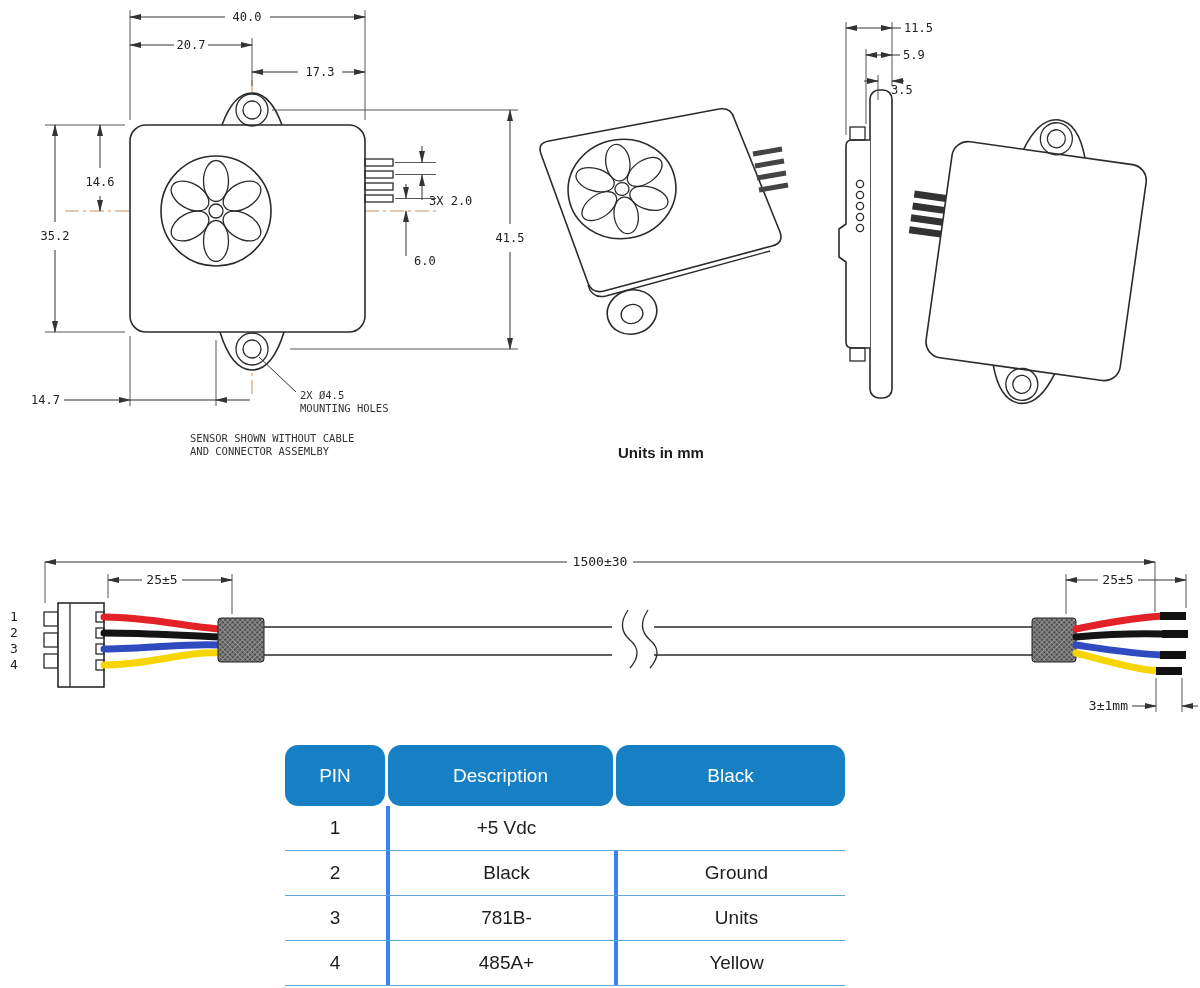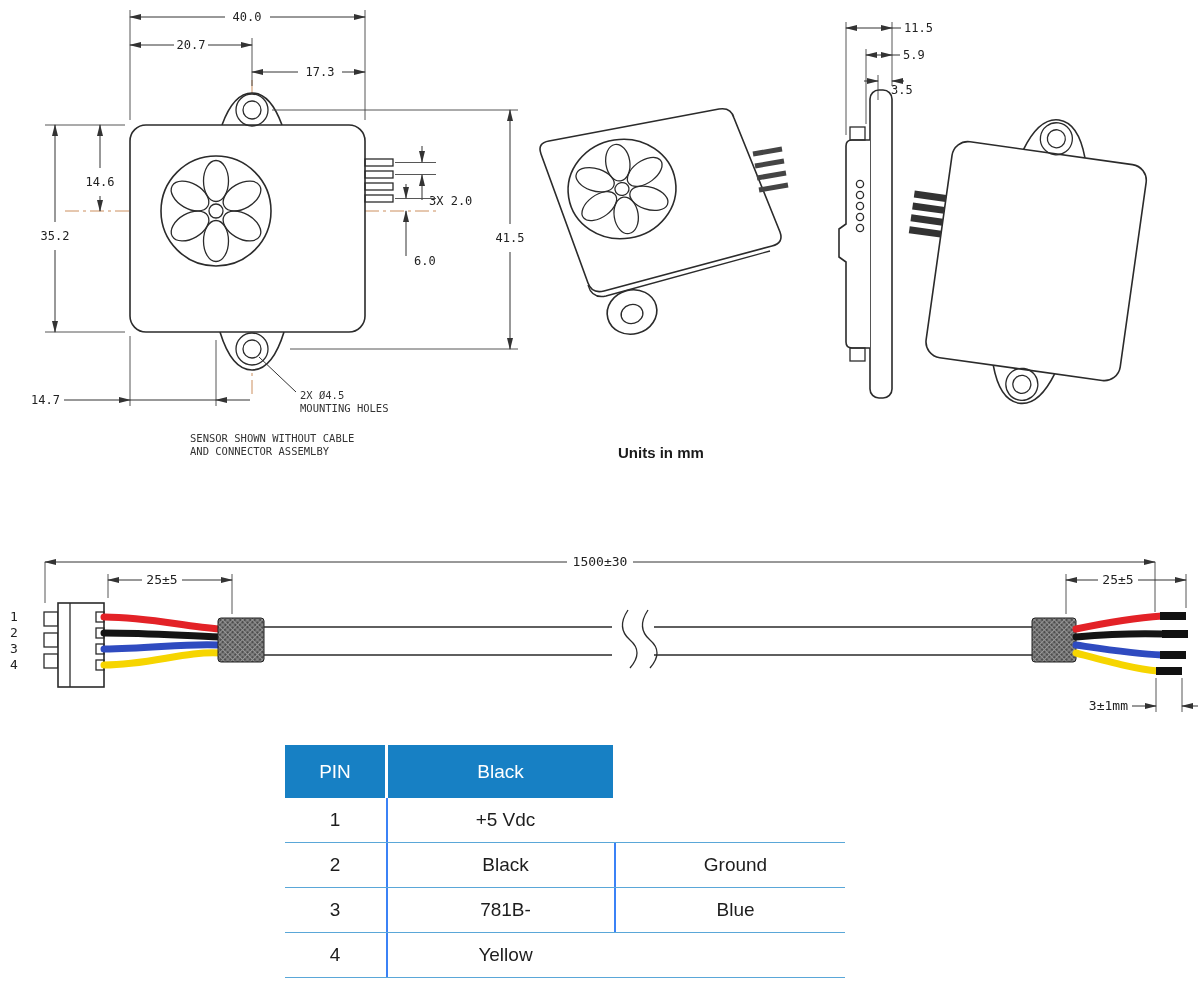--- a/index.html
+++ b/index.html
@@ -15,25 +15,25 @@
   .cl{stroke:#cc8f5e;stroke-width:1;fill:none;stroke-dasharray:14 4 3 4;}
   .dimtxt{font-family:"DejaVu Sans Mono",monospace;font-size:12px;fill:#222;}
   .dimtxtc{font-family:"DejaVu Sans Mono",monospace;font-size:13px;fill:#222;}
   .notetxt{font-family:"DejaVu Sans Mono",monospace;font-size:10.5px;fill:#333;}
   .unitstxt{font-family:"Liberation Sans",sans-serif;font-size:15px;font-weight:bold;fill:#1a1a1a;}
   .wire{fill:none;stroke-linecap:round;stroke-width:7;}
   .tip{fill:#111;}
   
   .tbl{position:absolute;left:285px;top:745px;width:560px;}
   .thead,.trow{display:grid;grid-template-columns:100px 225px 229px;column-gap:3px;}
-  .th{background:#1780c4;color:#fff;height:53px;display:flex;align-items:center;
-      justify-content:center;font-size:19px;}
+  .th{background:#1780c4;color:#fff;height:61px;display:flex;align-items:center;
+      justify-content:center;font-size:19px;border-radius:13px;}
   .trow{border-bottom:1px solid #5aa7d8;height:44px;}
   .td{display:flex;align-items:center;justify-content:center;font-size:19px;color:#1d1d1d;}
-  .td.c2,.td.c3{border-left:2px solid #3b82f6;margin-left:-2px;padding-left:10px;}
+  .td.c2,.td.c3{border-left:4px solid #3b82f6;margin-left:-2px;padding-left:10px;}
 </style>
 </head>
 <body>
 
 <svg id="svg-views" width="1200" height="470" viewBox="0 0 1200 470">
   <defs>
     <marker id="arr" markerWidth="12" markerHeight="6" refX="11" refY="3" orient="auto" markerUnits="userSpaceOnUse">
       <path d="M0,0 L12,3 L0,6 Z" fill="#333"></path>
     </marker>
   </defs>
@@ -320,33 +320,35 @@
     <path class="extline" d="M1156,208 V242 M1182,208 V242"></path>
     <line class="dimline" x1="1132" y1="236" x2="1156" y2="236" marker-end="url(#arr2)"></line>
     <line class="dimline" x1="1198" y1="236" x2="1182" y2="236" marker-end="url(#arr2)"></line>
     <text class="dimtxtc" x="1128" y="240" text-anchor="end">3±1mm</text>
   </g>
 </svg>
 
 <div class="tbl">
   <div class="thead">
     <div class="th">PIN</div>
+    <div class="th">Description</div>
     <div class="th">Black</div>
   </div>
   <div class="trow">
     <div class="td c1">1</div>
     <div class="td c2">+5 Vdc</div>
   </div>
   <div class="trow">
     <div class="td c1">2</div>
     <div class="td c3">Black</div>
     <div class="td c2">Ground</div>
   </div>
   <div class="trow">
     <div class="td c1">3</div>
     <div class="td c2">781B-</div>
-    <div class="td c3">Blue</div>
+    <div class="td c3">Units</div>
   </div>
   <div class="trow">
     <div class="td c1">4</div>
+    <div class="td c2">485A+</div>
     <div class="td c3">Yellow</div>
   </div>
 </div>
 
 </body></html>

